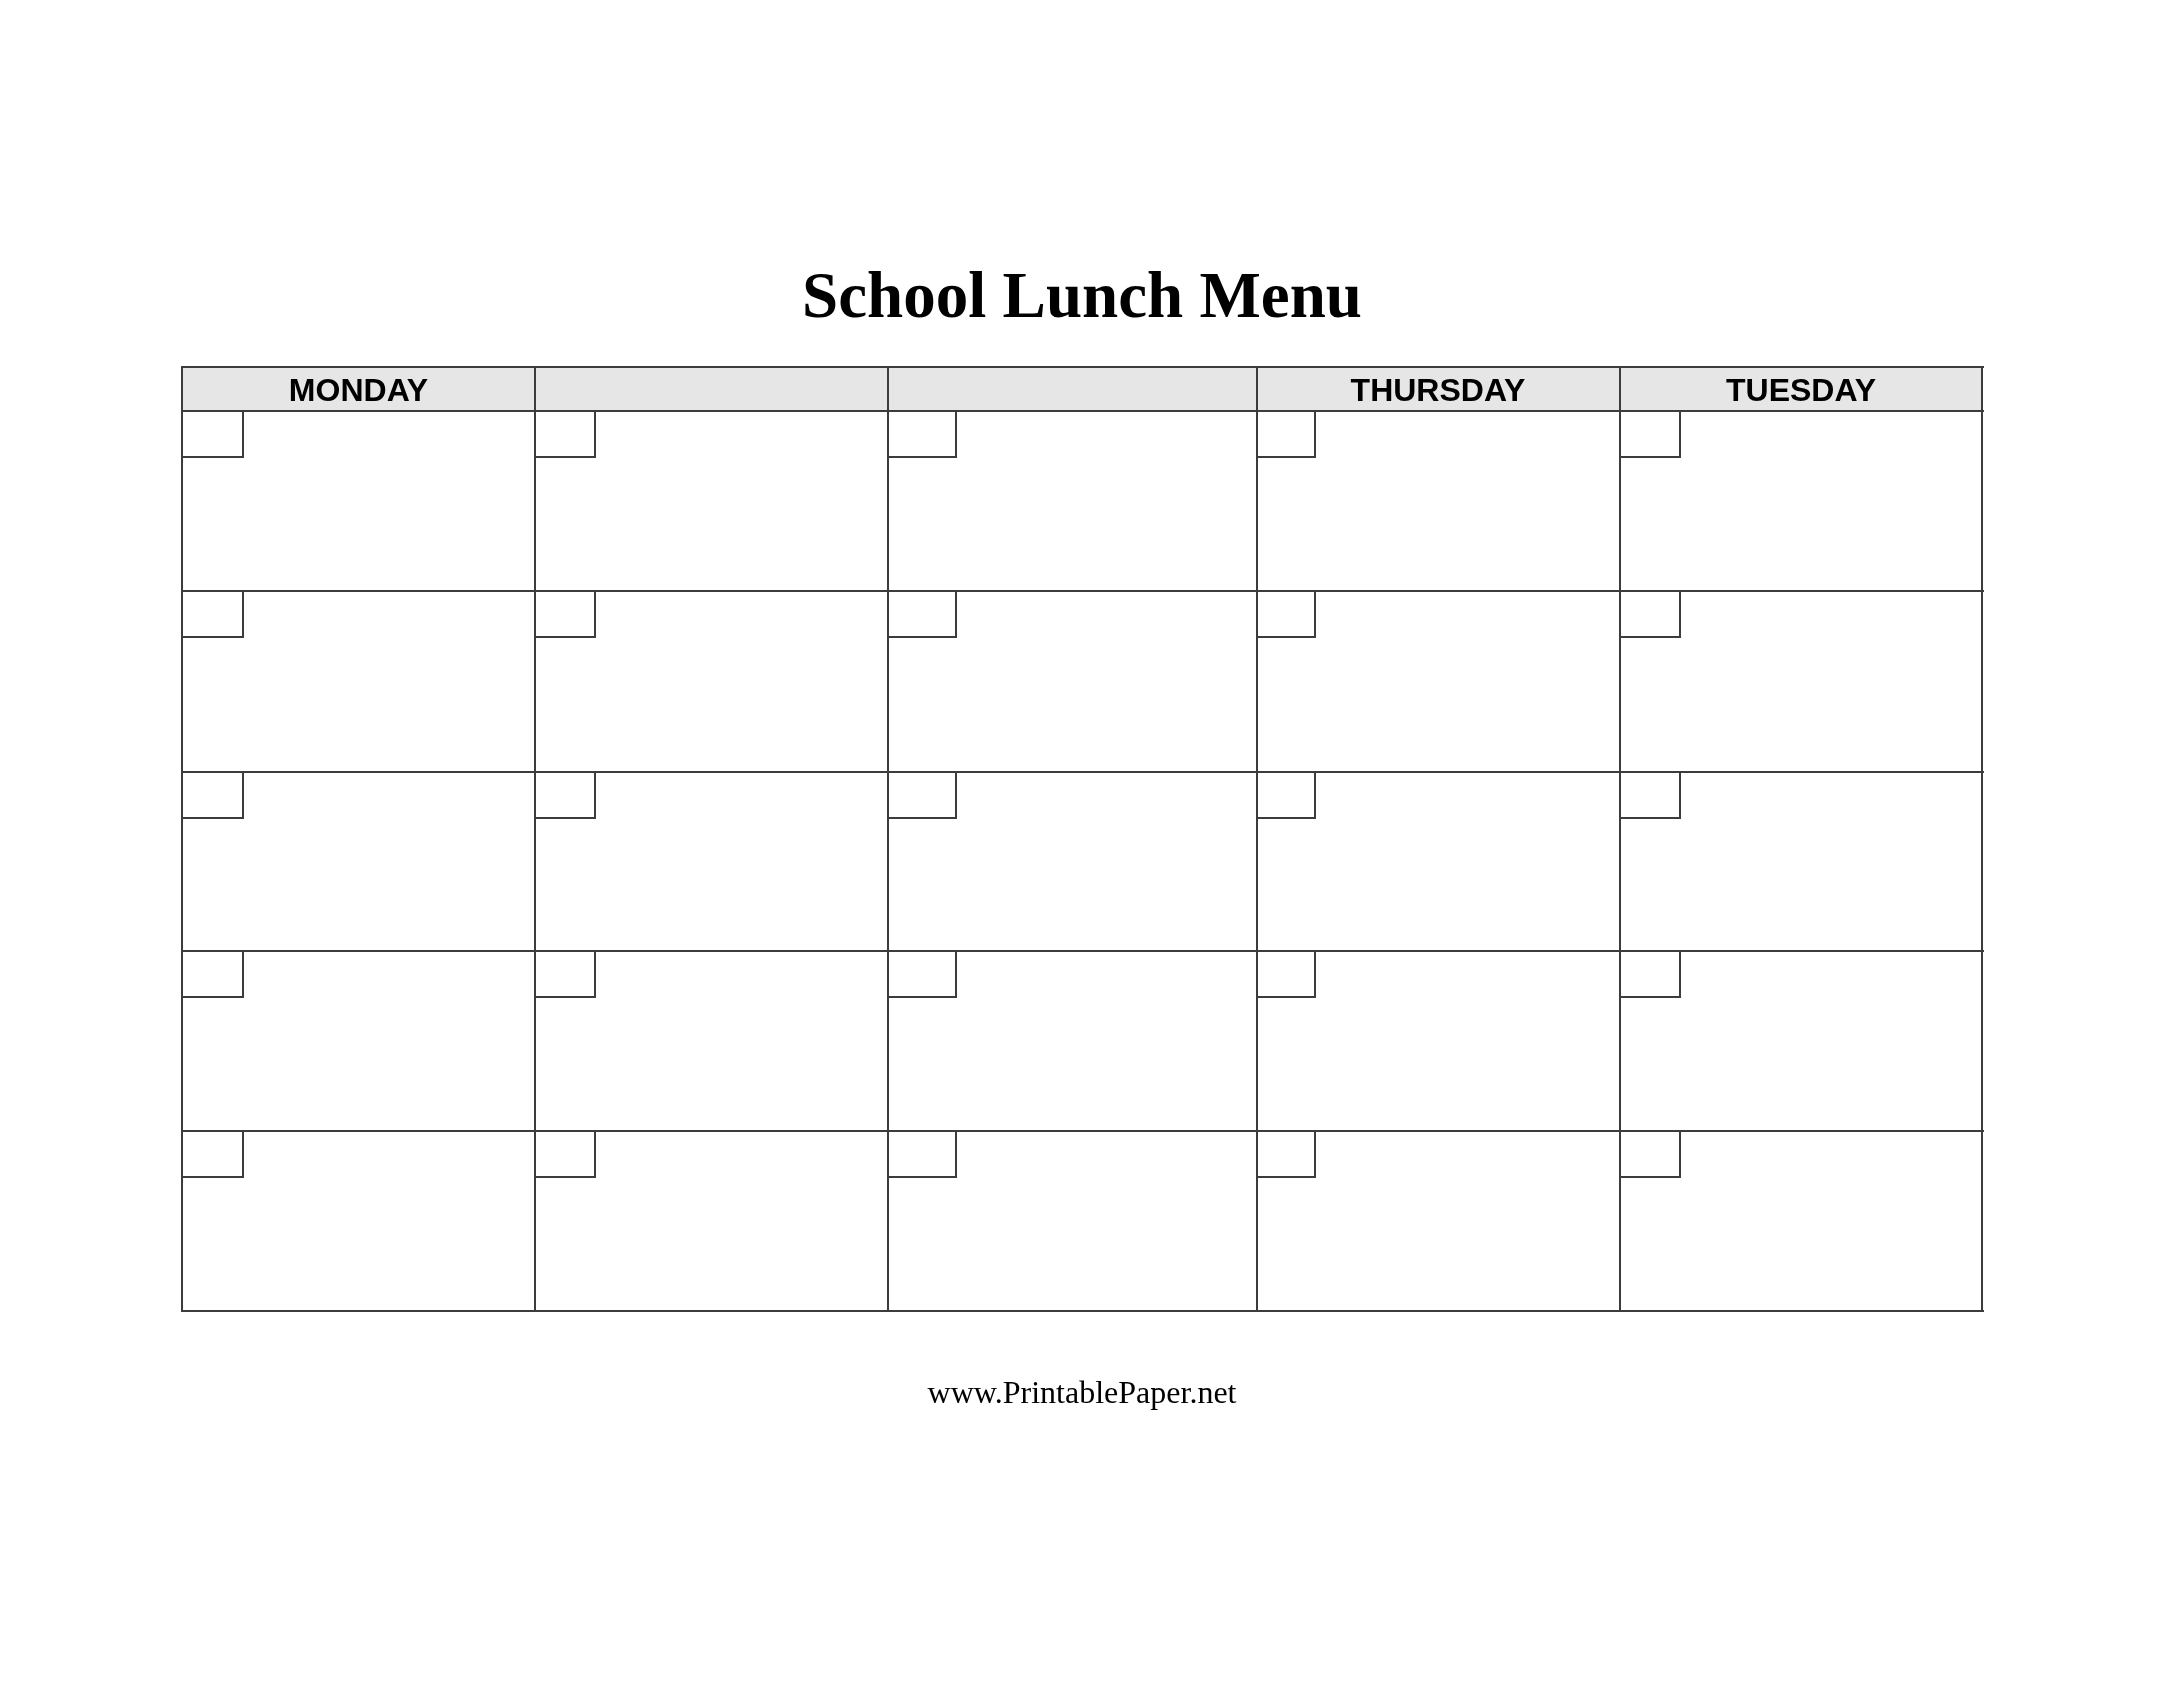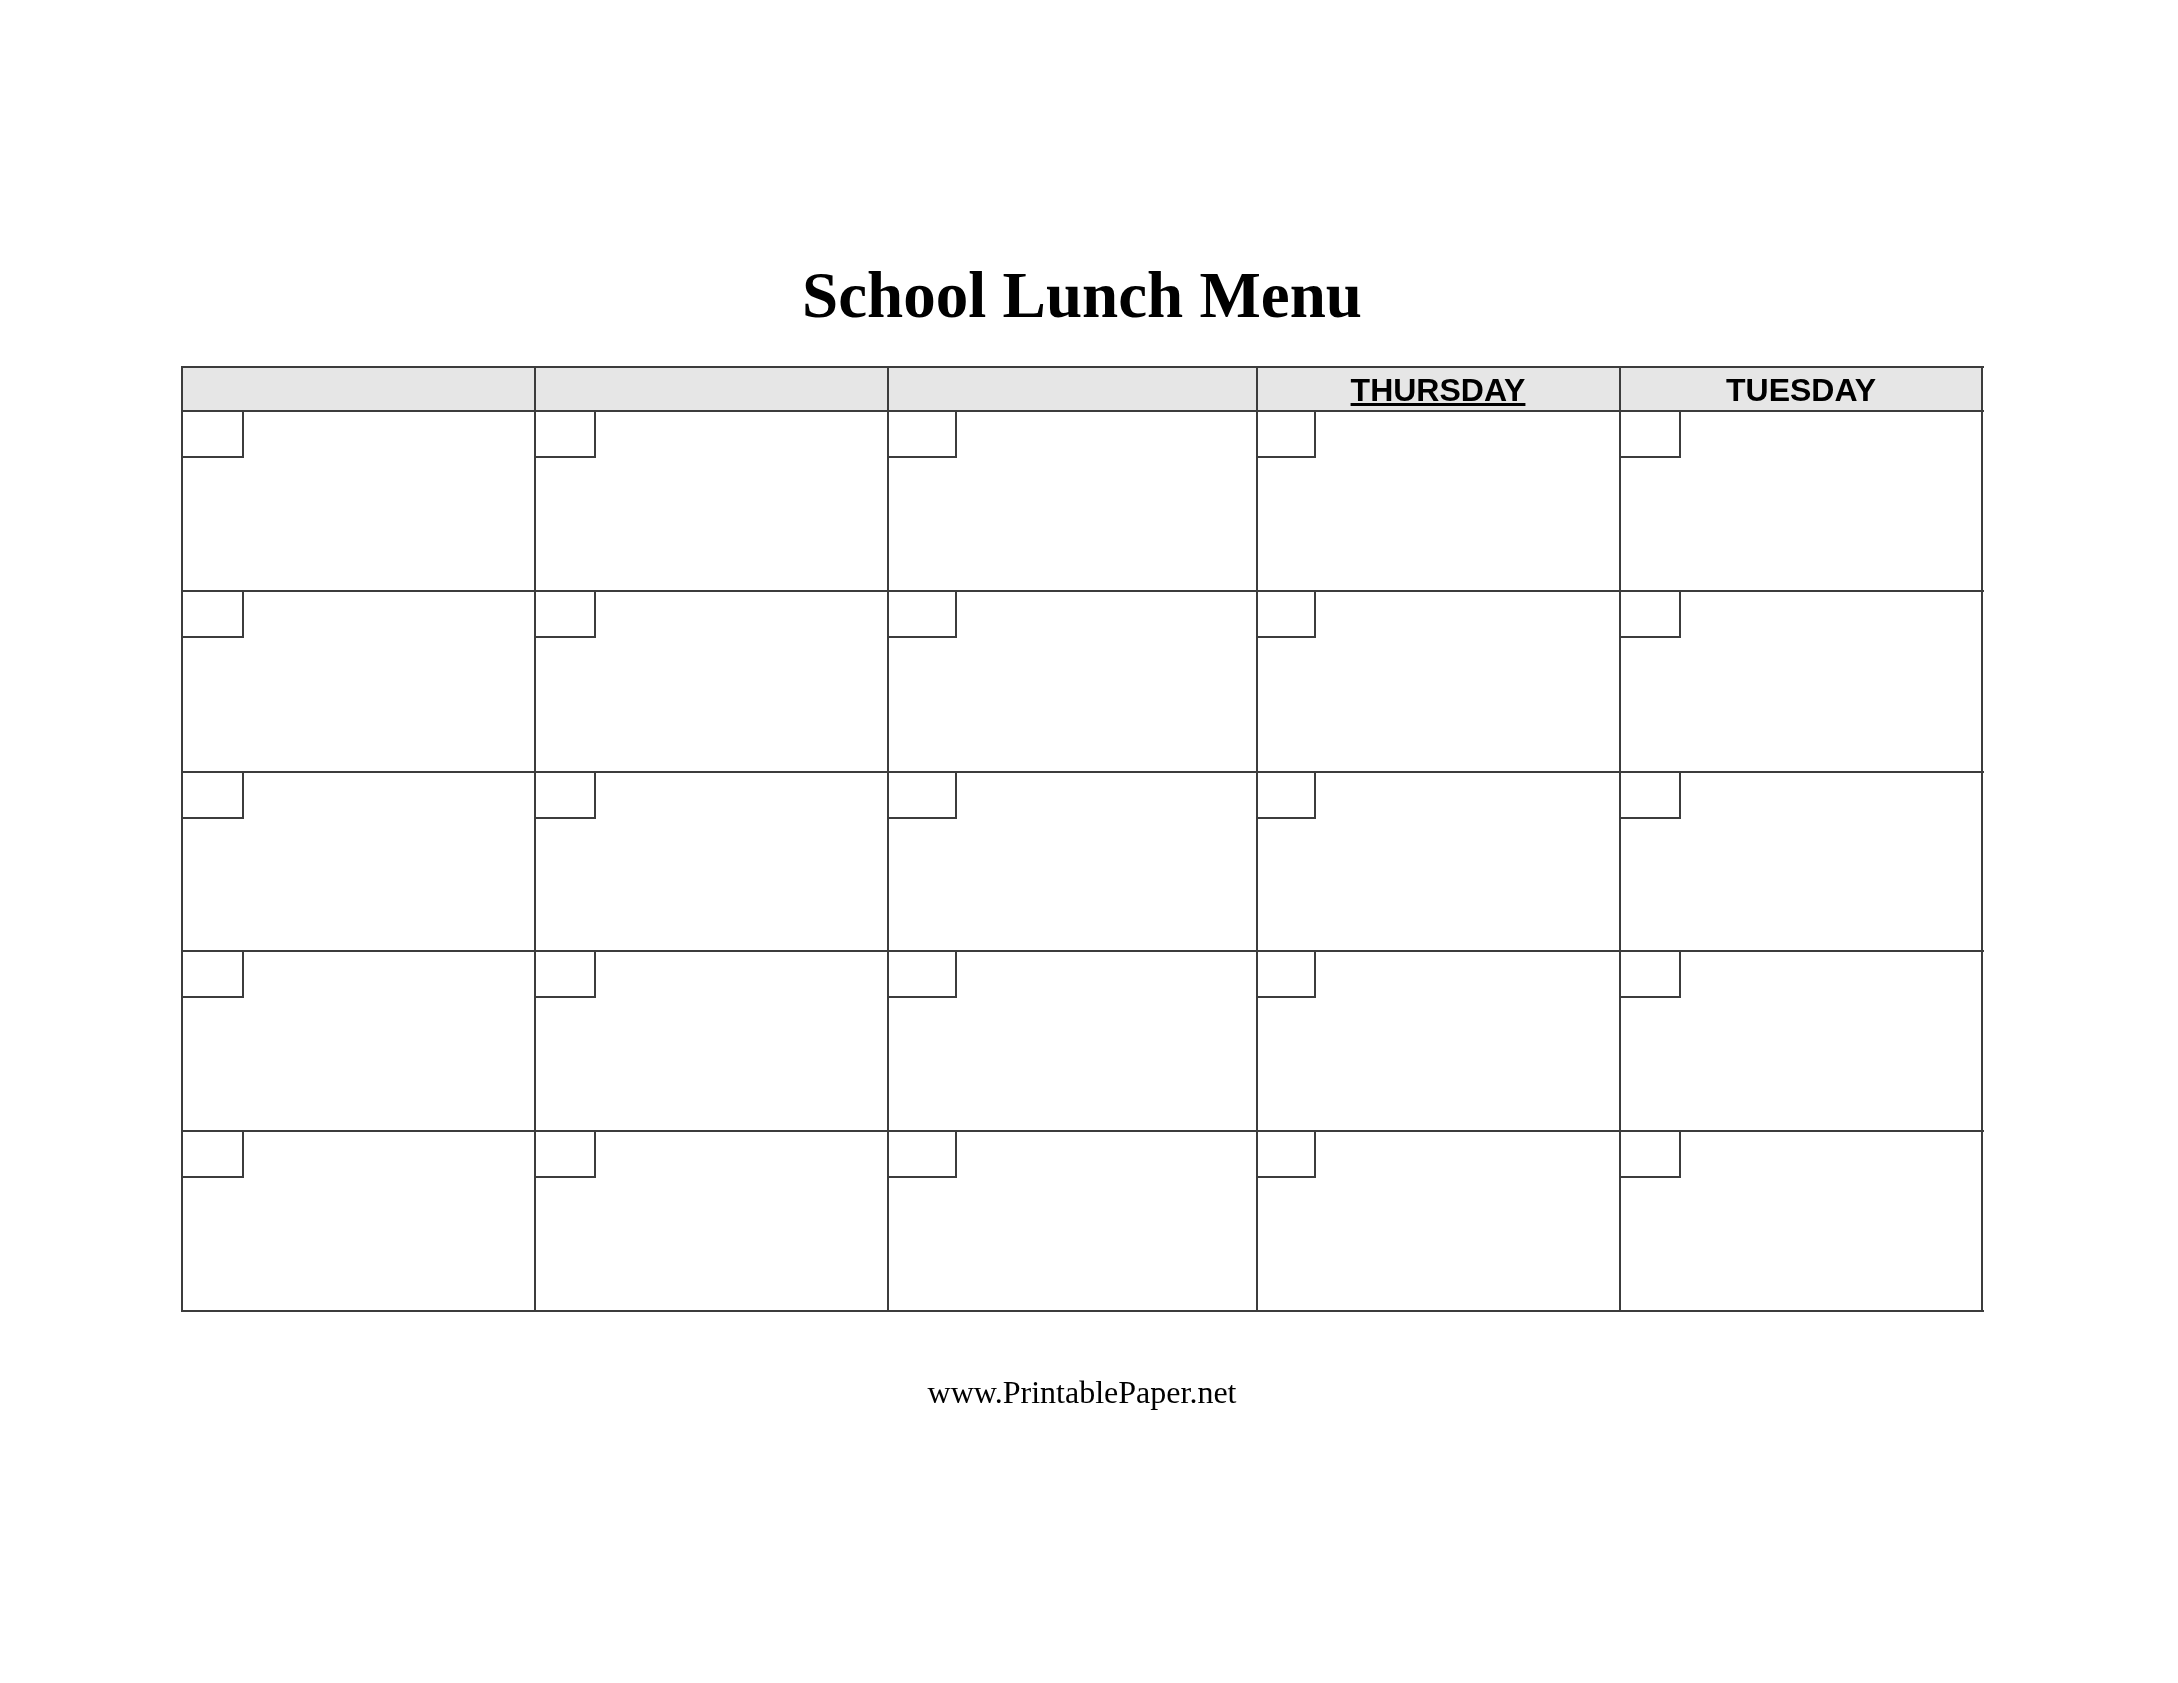--- a/index.html
+++ b/index.html
@@ -84,21 +84,22 @@
       color: #000000;
     }
   </style>
 </head>
 <body>
 
 <div class="page-title">School Lunch Menu</div>
 
 <div class="menu-table" id="menu-table">
   <div class="hdr-bg"></div>
-    <div class="hdr-cell" style="left: 1075px; width: 362px; text-decoration: underline;">THURSDAY</div>
+<div class="hdr-cell" style="left: 0px; width: 353px;">MONDAY</div>
+    <div class="hdr-cell" style="left: 1075px; width: 362px;">THURSDAY</div>
     <div class="hdr-cell" style="left: 1438px; width: 362px;">TUESDAY</div>
     <div class="cell" style="left: 0px; top: 44px; width: 353px; height: 180px;">
       <div class="date-box" style="width: 62px; height: 47px;"></div>
       <div></div>
     </div>
     <div class="cell" style="left: 353px; top: 44px; width: 352px; height: 180px;">
       <div class="date-box" style="width: 61px; height: 47px;"></div>
       <div></div>
     </div>
     <div class="cell" style="left: 706px; top: 44px; width: 369px; height: 180px;">

